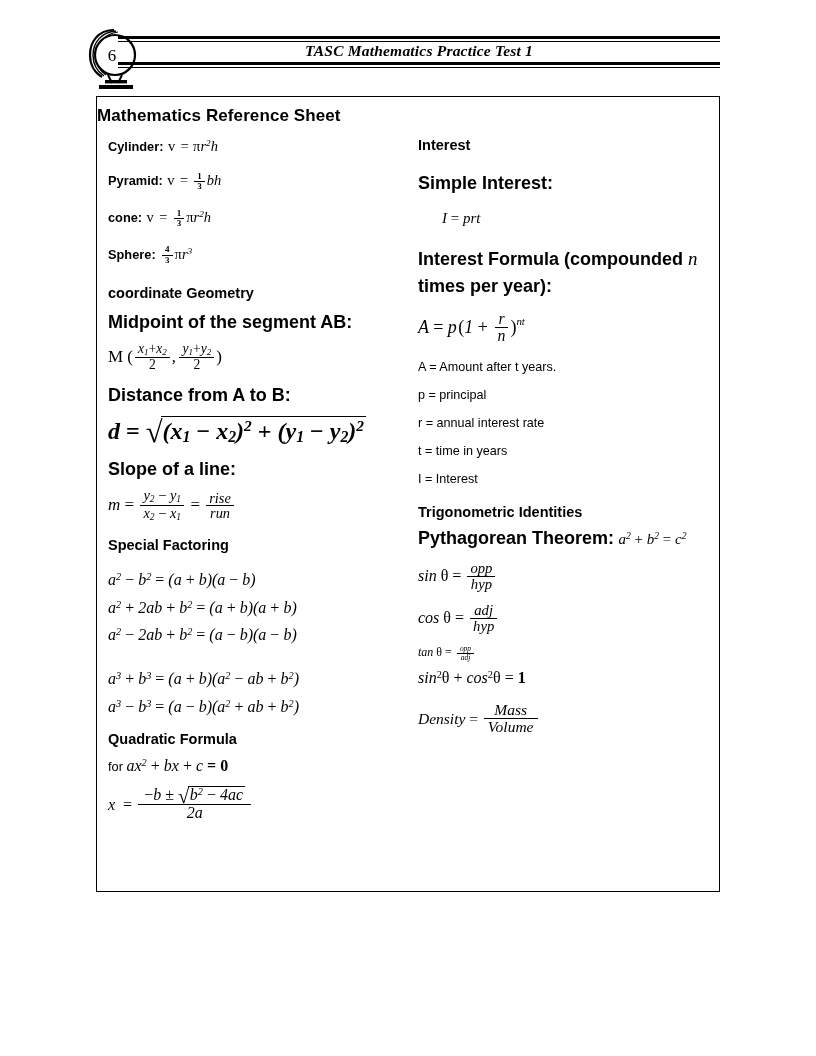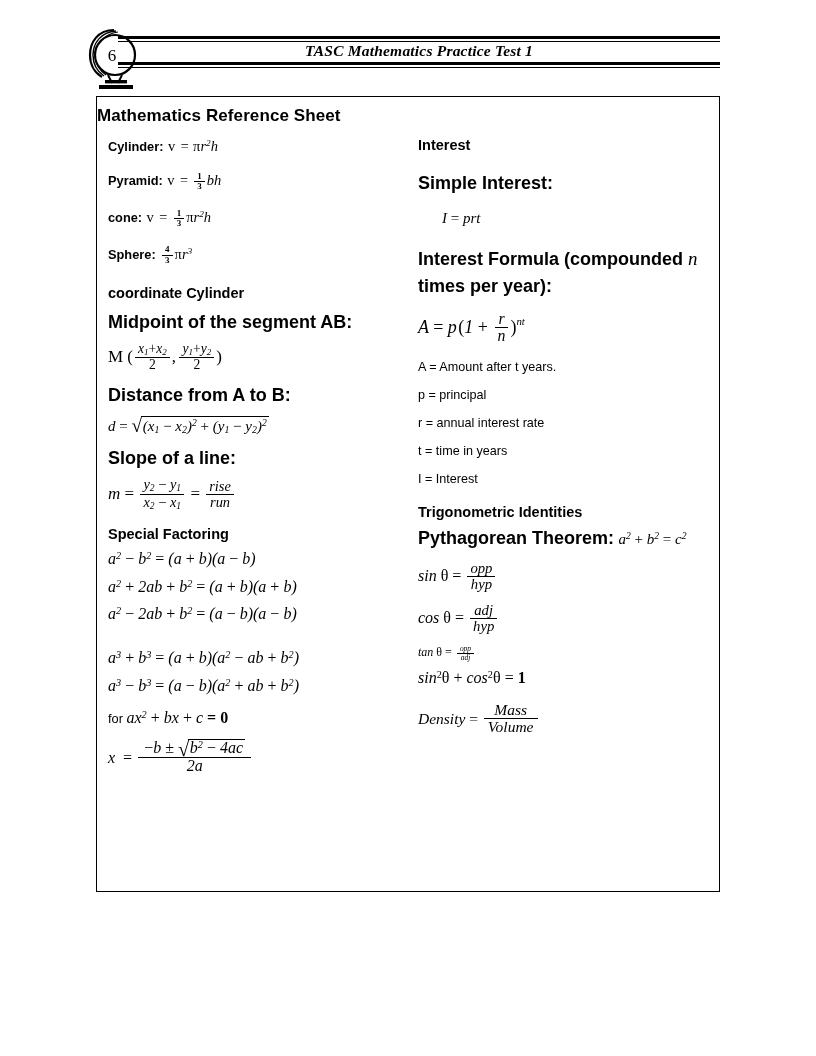--- a/index.html
+++ b/index.html
@@ -221,74 +221,75 @@
       </div>
 
       <div class="row" style="margin-bottom:20px;">
         <span class="inline-head">Sphere:</span>
         <span class="math-sm">
           <span class="frac" style="font-style:normal;font-weight:bold;font-size:0.62em;vertical-align:-0.42em;">
             <span class="num">4</span><span class="den">3</span>
           </span><span class="up">π</span><i>r</i><sup>3</sup></span>
       </div>
 
-      <div class="hd-big" style="margin-bottom:11px;">coordinate Cylinder</div>
+      <div class="hd-big" style="margin-bottom:11px;">coordinate Geometry</div>
 
       <div class="hd" style="margin-bottom:9px;">Midpoint of the segment AB:</div>
 
       <div class="math" style="font-size:17px;margin-bottom:13px;">
         <span class="up">M (</span><span class="frac" style="font-size:0.8em;vertical-align:-0.5em;">
           <span class="num"><i>x</i><sub>1</sub><span class="up">+</span><i>x</i><sub>2</sub></span>
           <span class="den" style="font-style:normal;">2</span>
         </span><span class="up">,</span> <span class="frac" style="font-size:0.8em;vertical-align:-0.5em;">
           <span class="num"><i>y</i><sub>1</sub><span class="up">+</span><i>y</i><sub>2</sub></span>
           <span class="den" style="font-style:normal;">2</span>
         </span><span class="up">)</span>
       </div>
 
       <div class="hd" style="margin-bottom:10px;">Distance from A to B:</div>
 
-      <div class="math" style="font-size:15px;margin-bottom:13px;">
+      <div class="math" style="font-size:24px;margin-bottom:13px;font-weight:bold;">
         <i>d</i> <span class="up">=</span>
         <span class="sqrt"><span class="rad">(<i>x</i><sub>1</sub> <span class="up">−</span> <i>x</i><sub>2</sub>)<sup>2</sup> <span class="up">+</span> (<i>y</i><sub>1</sub> <span class="up">−</span> <i>y</i><sub>2</sub>)<sup>2</sup></span></span>
       </div>
 
       <div class="hd" style="margin-bottom:8px;">Slope of a line:</div>
 
       <div class="math" style="font-size:17px;margin-bottom:14px;">
         <i>m</i> <span class="up">=</span>
         <span class="frac" style="font-size:0.85em;vertical-align:-0.52em;">
           <span class="num"><i>y</i><sub>2</sub> <span class="up">−</span> <i>y</i><sub>1</sub></span>
           <span class="den"><i>x</i><sub>2</sub> <span class="up">−</span> <i>x</i><sub>1</sub></span>
         </span>
         <span class="up">=</span>
         <span class="frac" style="font-size:0.85em;vertical-align:-0.52em;">
           <span class="num">rise</span>
           <span class="den">run</span>
         </span>
       </div>
 
-      <div class="hd-big" style="margin-bottom:8px;">Special Factoring</div>
+      <div class="hd-big" style="margin-bottom:18px;">Special Factoring</div>
 
       <div class="math" style="margin-bottom:9px;">
         <i>a</i><sup>2</sup> <span class="up">−</span> <i>b</i><sup>2</sup> <span class="up">=</span> (<i>a</i> <span class="up">+</span> <i>b</i>)(<i>a</i> <span class="up">−</span> <i>b</i>)
       </div>
       <div class="math" style="margin-bottom:9px;">
         <i>a</i><sup>2</sup> <span class="up">+</span> 2<i>ab</i> <span class="up">+</span> <i>b</i><sup>2</sup> <span class="up">=</span> (<i>a</i> <span class="up">+</span> <i>b</i>)(<i>a</i> <span class="up">+</span> <i>b</i>)
       </div>
       <div class="math" style="margin-bottom:25px;">
         <i>a</i><sup>2</sup> <span class="up">−</span> 2<i>ab</i> <span class="up">+</span> <i>b</i><sup>2</sup> <span class="up">=</span> (<i>a</i> <span class="up">−</span> <i>b</i>)(<i>a</i> <span class="up">−</span> <i>b</i>)
       </div>
       <div class="math" style="margin-bottom:9px;">
         <i>a</i><sup>3</sup> <span class="up">+</span> <i>b</i><sup>3</sup> <span class="up">=</span> (<i>a</i> <span class="up">+</span> <i>b</i>)(<i>a</i><sup>2</sup> <span class="up">−</span> <i>ab</i> <span class="up">+</span> <i>b</i><sup>2</sup>)
       </div>
       <div class="math" style="margin-bottom:14px;">
         <i>a</i><sup>3</sup> <span class="up">−</span> <i>b</i><sup>3</sup> <span class="up">=</span> (<i>a</i> <span class="up">−</span> <i>b</i>)(<i>a</i><sup>2</sup> <span class="up">+</span> <i>ab</i> <span class="up">+</span> <i>b</i><sup>2</sup>)
       </div>
 
+      <div class="hd-big" style="margin-bottom:10px;">Quadratic Formula</div>
 
       <div class="math" style="margin-bottom:11px;">
         <span class="up" style="font-family:'Liberation Sans',sans-serif;font-size:0.8em;">for </span><i>ax</i><sup>2</sup> <span class="up">+</span> <i>bx</i> <span class="up">+</span> <i>c</i> <span class="up bold">= 0</span>
       </div>
 
       <div class="math" style="font-size:16px;">
         <i>x</i> &nbsp;<span class="up">=</span>
         <span class="frac" style="font-size:1em;vertical-align:-0.5em;">
           <span class="num" style="padding:0 6px;"><span class="up">−</span><i>b</i> <span class="up">±</span>
             <span class="sqrt"><span class="rad"><i>b</i><sup>2</sup> <span class="up">−</span> 4<i>ac</i></span></span>

